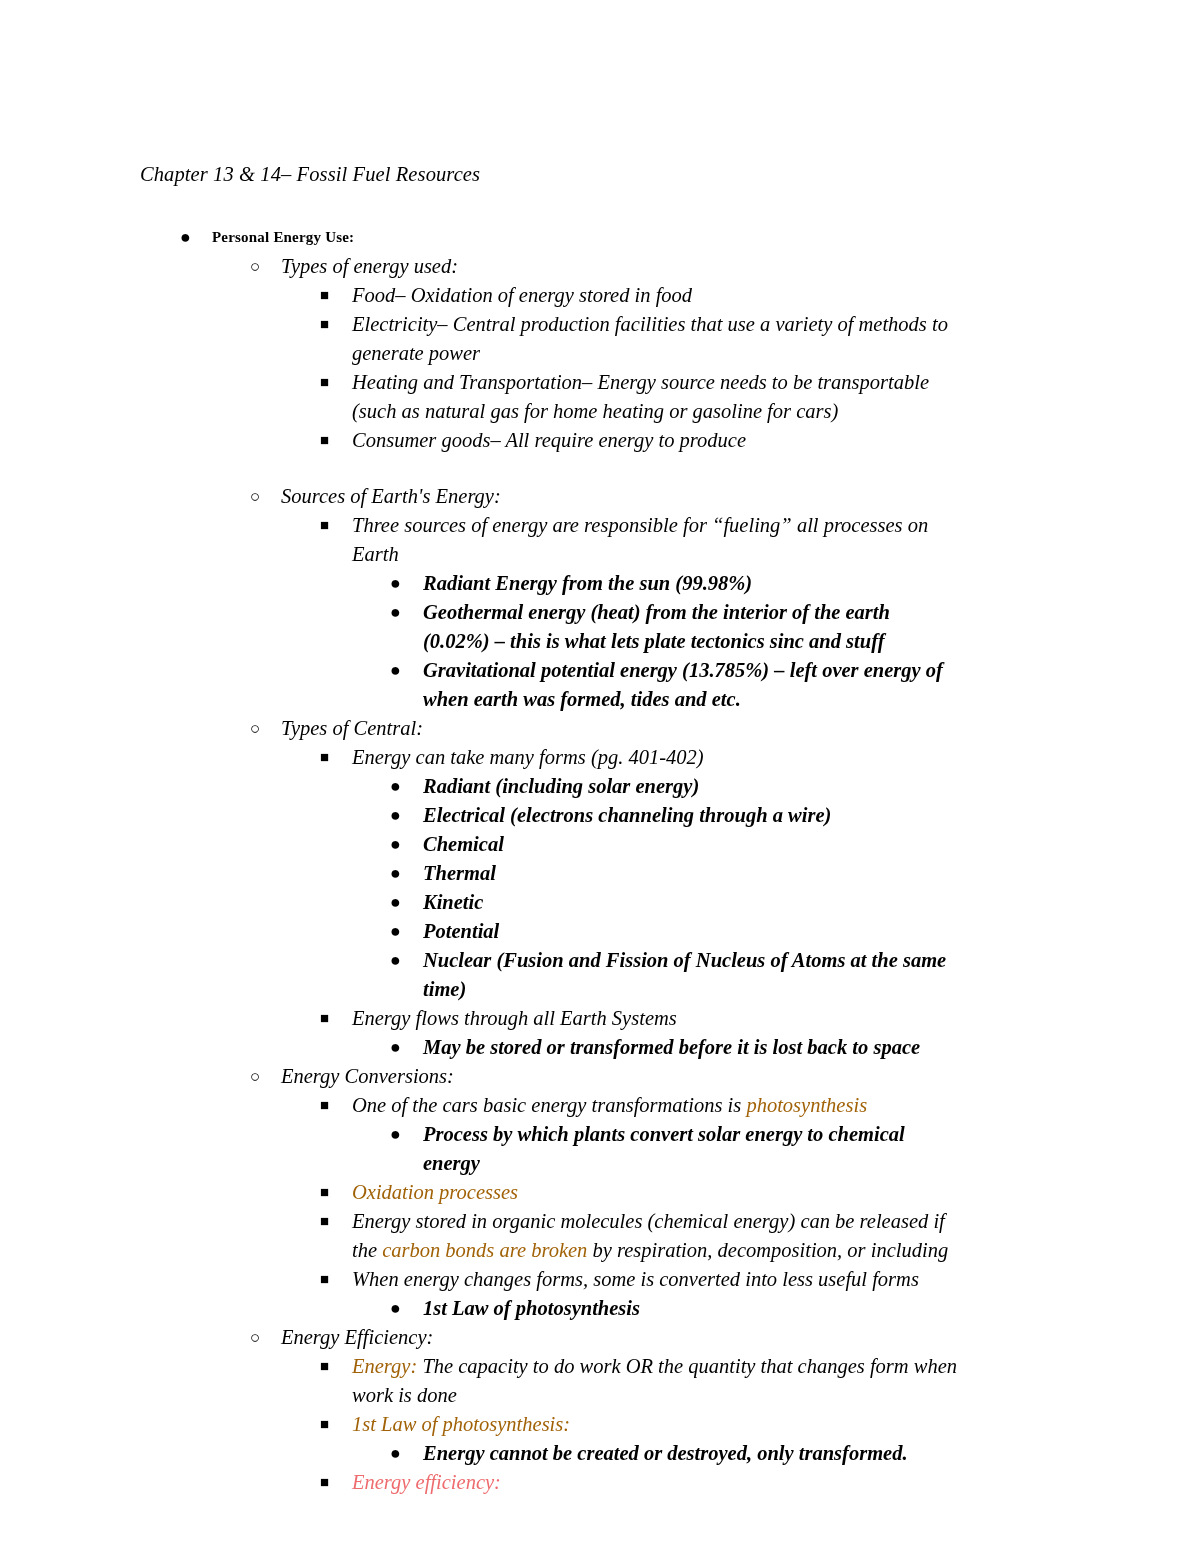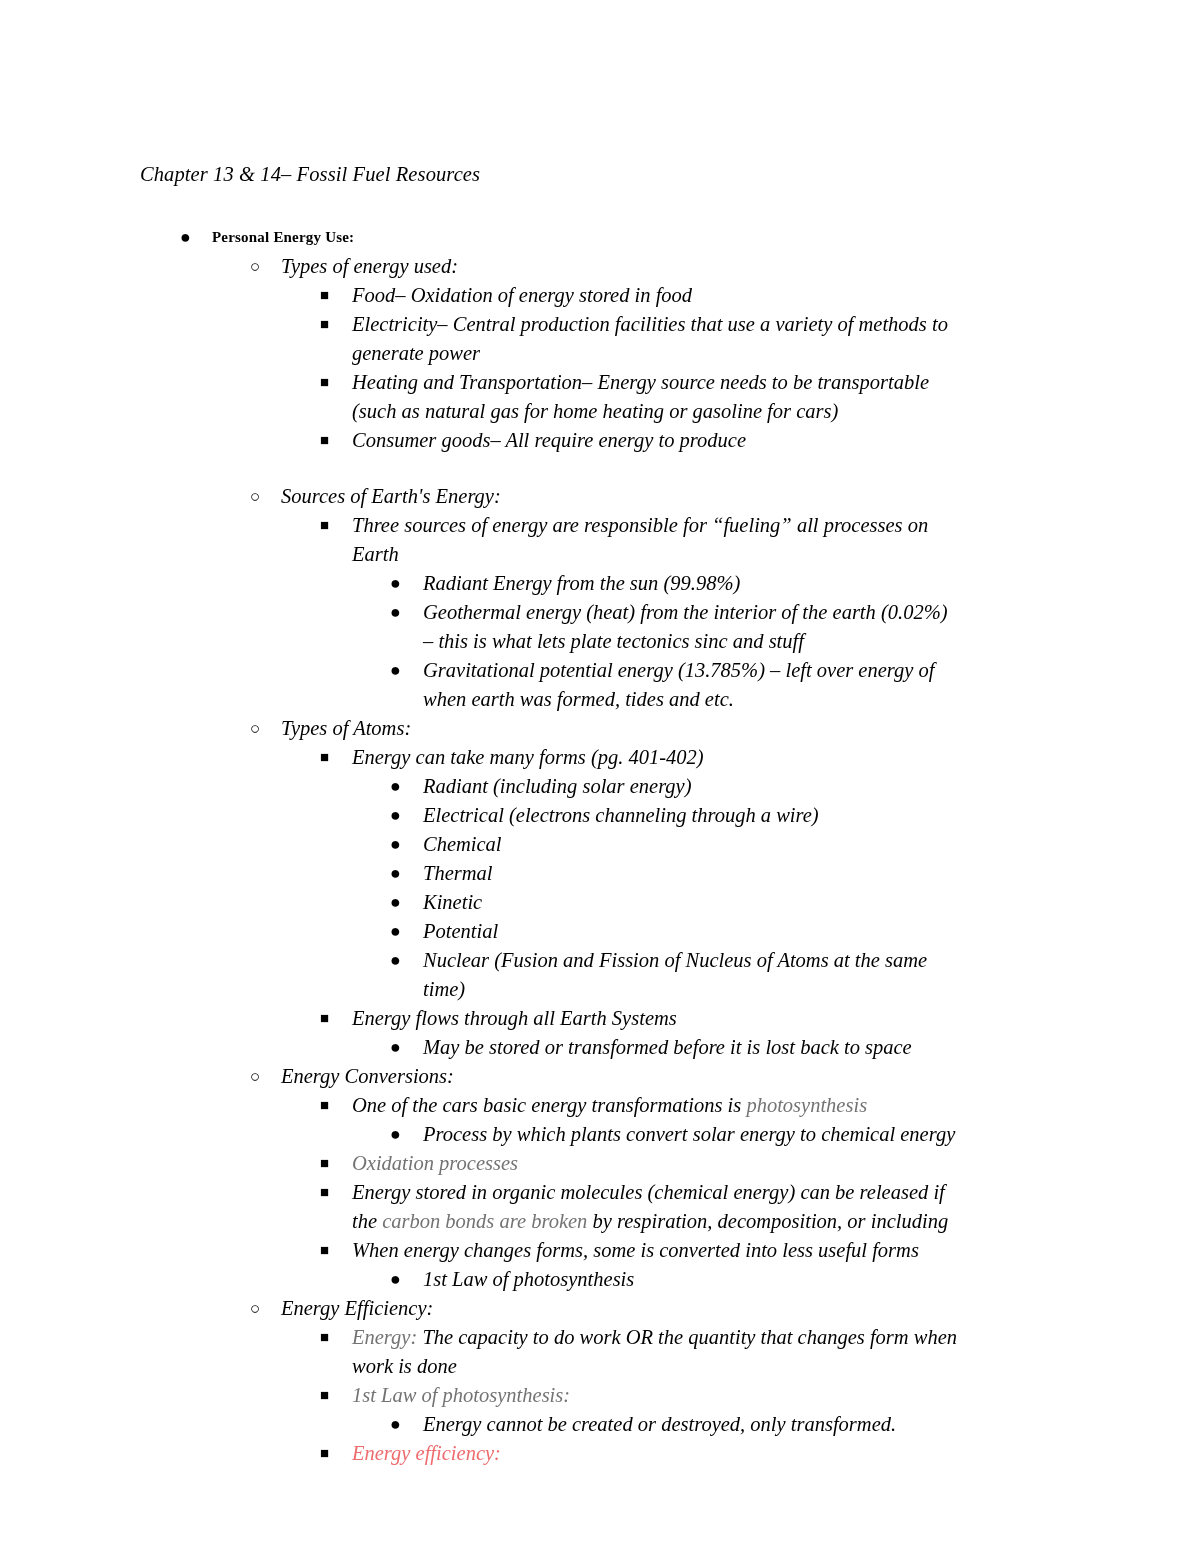--- a/index.html
+++ b/index.html
@@ -68,25 +68,25 @@
   .lvl2 .txt { max-width: 800px; }
 
   
   .lvl3 { margin-left: 180px; }
   .lvl3 .bullet { width: 32px; font-size: 15px; }
   .lvl3 .txt { max-width: 720px; }
 
   
   .lvl4 { margin-left: 250px; }
   .lvl4 .bullet { width: 33px; font-size: 18px; }
-  .lvl4 .txt { max-width: 660px; }
+  .lvl4 .txt { max-width: 660px; font-weight: bold; }
 
   .sp-lg { height: 27px; }
 
-  .red     { color: #737373; }
+  .red     { color: #a16207; }
   .red-lt  { color: #EE6B6E; }
 </style>
 </head>
 <body>
 
 <div class="page">
 
   <div class="doc-title">Chapter 13 &amp; 14– Fossil Fuel Resources</div>
 
   <div class="row lvl1">
@@ -133,21 +133,21 @@
     <span class="bullet">●</span>
     <span class="txt">Geothermal energy (heat) from the interior of the earth (0.02%) – this is what lets plate tectonics sinc and stuff</span>
   </div>
   <div class="row lvl4">
     <span class="bullet">●</span>
     <span class="txt">Gravitational potential energy (13.785%) – left over energy of when earth was formed, tides and etc.</span>
   </div>
 
   <div class="row lvl2">
     <span class="bullet">○</span>
-    <span class="txt">Types of Atoms:</span>
+    <span class="txt">Types of Central:</span>
   </div>
   <div class="row lvl3">
     <span class="bullet">■</span>
     <span class="txt">Energy can take many forms (pg. 401-402)</span>
   </div>
   <div class="row lvl4">
     <span class="bullet">●</span>
     <span class="txt">Radiant (including solar energy)</span>
   </div>
   <div class="row lvl4">

